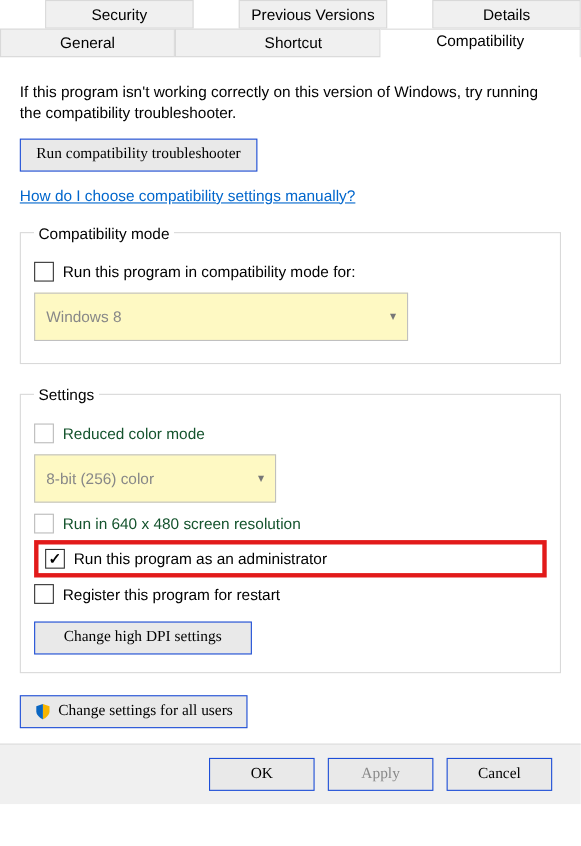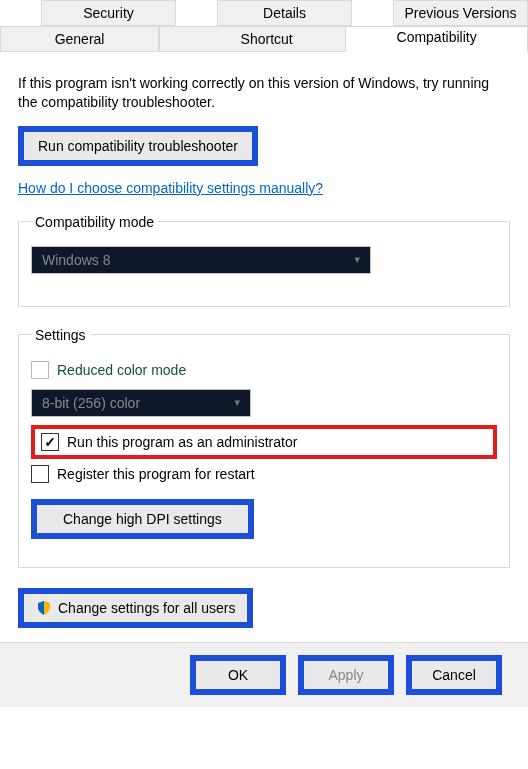--- a/index.html
+++ b/index.html
@@ -32,58 +32,58 @@
     border-bottom: none;
     border-left: none;
     padding: 2px 4px;
   }
   .content {
     padding: 14px 18px 0 18px;
   }
   .intro { margin: 8px 0 14px 0; line-height: 1.35; }
   .btn {
     background: #e9e9e9;
-    border: 6px solid #1d4ed8;
+    border: 1px solid #1d4ed8;
     padding: 6px 14px;
-    font-family: Liberation Sans, sans-serif;
+    font-family: Liberation Serif, serif;
     font-size: 14px;
     cursor: default;
     display: inline-block;
   }
   .btn.disabled { color: #888; }
   .link {
     color: #0066cc;
     text-decoration: underline;
     margin: 14px 0 18px 0;
     display: inline-block;
   }
   fieldset {
     border: 1px solid #d9d9d9;
     margin: 0 0 20px 0;
-    padding: 12px 12px 28px 12px;
+    padding: 12px 12px 16px 12px;
   }
   legend { padding: 0 4px; font-size: 14px; }
   .row { display: flex; align-items: center; margin: 6px 0; }
   .cb {
     width: 18px; height: 18px;
     border: 1px solid #333;
     margin-right: 8px;
     display: inline-flex;
     align-items: center; justify-content: center;
     background: #fff;
     font-size: 14px;
     line-height: 1;
   }
   .cb.disabled { border-color: #bbb; }
   .txt.disabled { color: #14532d; }
   .select {
-    background: #0f172a;
+    background: #fef9c3;
     border: 1px solid #c0c0c0;
     width: 220px;
-    height: 28px;
+    height: 44px;
     display: inline-flex;
     align-items: center;
     justify-content: space-between;
     padding: 0 10px;
     color: #888;
     margin: 4px 0 4px 0;
   }
   .select.sel2 { width: 340px; }
   .select .chev {
     font-size: 11px;
@@ -115,56 +115,64 @@
   }
   .footer .btn { width: 96px; text-align:center; padding:6px 0; }
 </style>
 </head>
 <body>
 
 <div class="dialog">
 
   <div class="tabs-row tabs-row1">
     <div class="tab">Security</div>
+    <div class="tab">Previous Versions</div>
     <div class="tab">Details</div>
-    <div class="tab">Previous Versions</div>
   </div>
   <div class="tabs-row tabs-row2">
     <div class="tab g">General</div>
     <div class="tab s">Shortcut</div>
     <div class="tab active-wrap">
       <span class="active-inner">Compatibility</span>
     </div>
   </div>
 
   <div class="content">
     <div class="intro">If this program isn't working correctly on this version of Windows, try running the compatibility troubleshooter.</div>
     <button class="btn">Run compatibility troubleshooter</button>
     <div><a class="link" href="#">How do I choose compatibility settings manually?</a></div>
 
     <fieldset>
       <legend>Compatibility mode</legend>
+      <div class="row">
+        <span class="cb"></span>
+        <span class="txt">Run this program in compatibility mode for:</span>
+      </div>
       <div class="select sel2">
         <span>Windows 8</span>
         <span class="chev">▾</span>
       </div>
     </fieldset>
 
     <fieldset>
       <legend>Settings</legend>
 
       <div class="row">
         <span class="cb disabled"></span>
         <span class="txt disabled">Reduced color mode</span>
       </div>
       <div class="select">
         <span>8-bit (256) color</span>
         <span class="chev">▾</span>
       </div>
 
+      <div class="row">
+        <span class="cb disabled"></span>
+        <span class="txt disabled">Run in 640 x 480 screen resolution</span>
+      </div>
 
 
       <div class="highlight-red admin-row">
         <span class="cb">
             <span class="checkmark">✓</span>
           </span>
         <span class="txt">Run this program as an administrator</span>
       </div>
 
       <div class="row">

